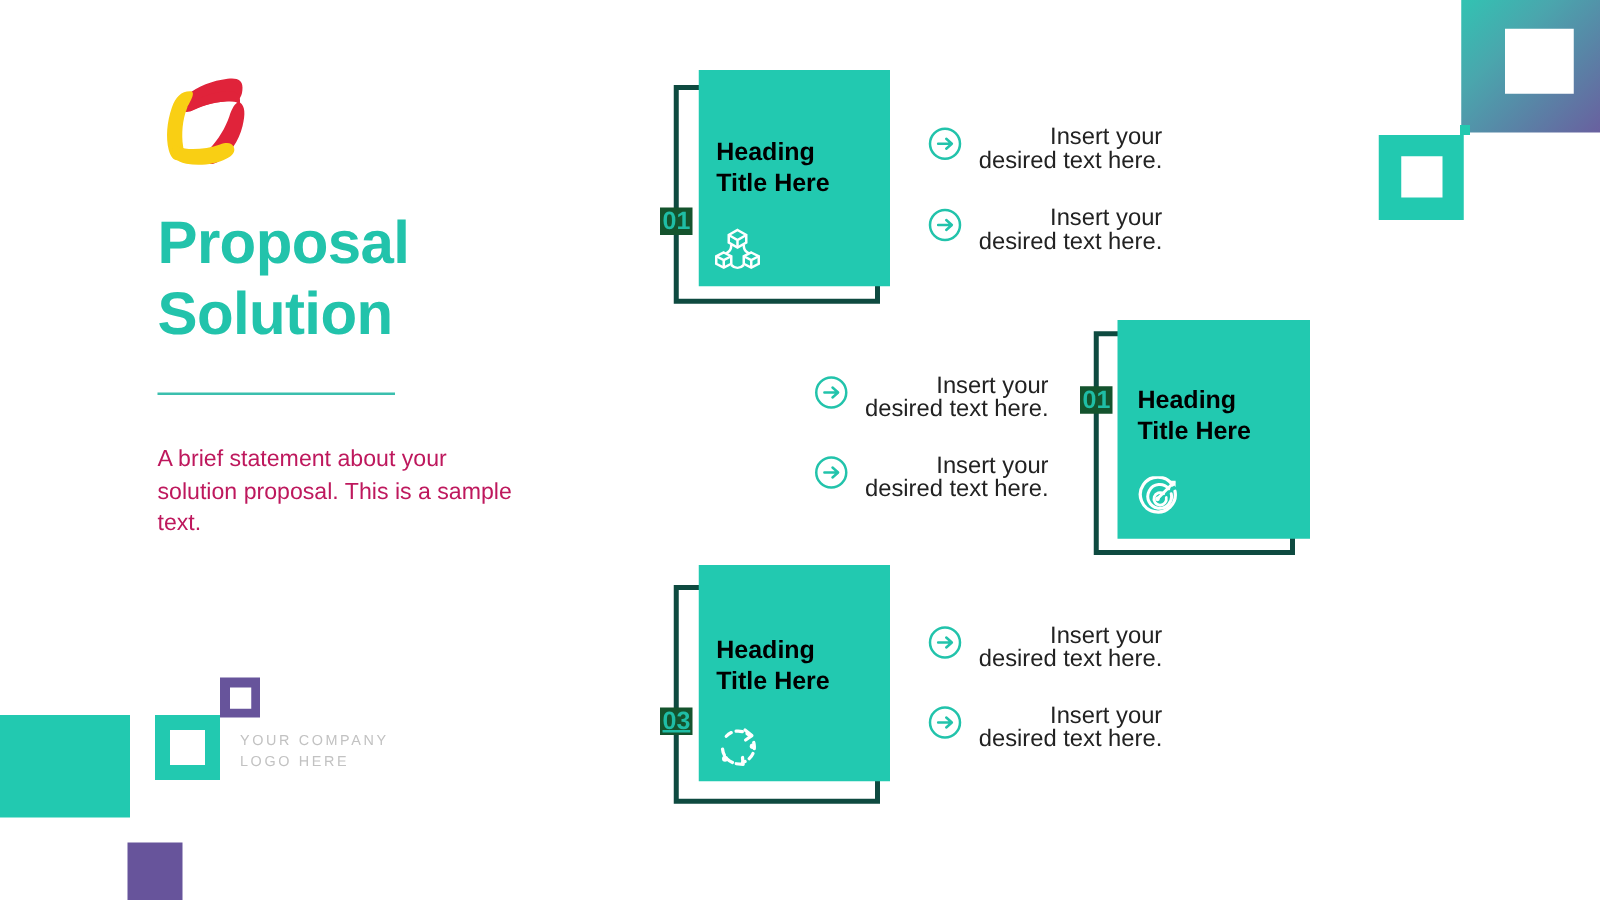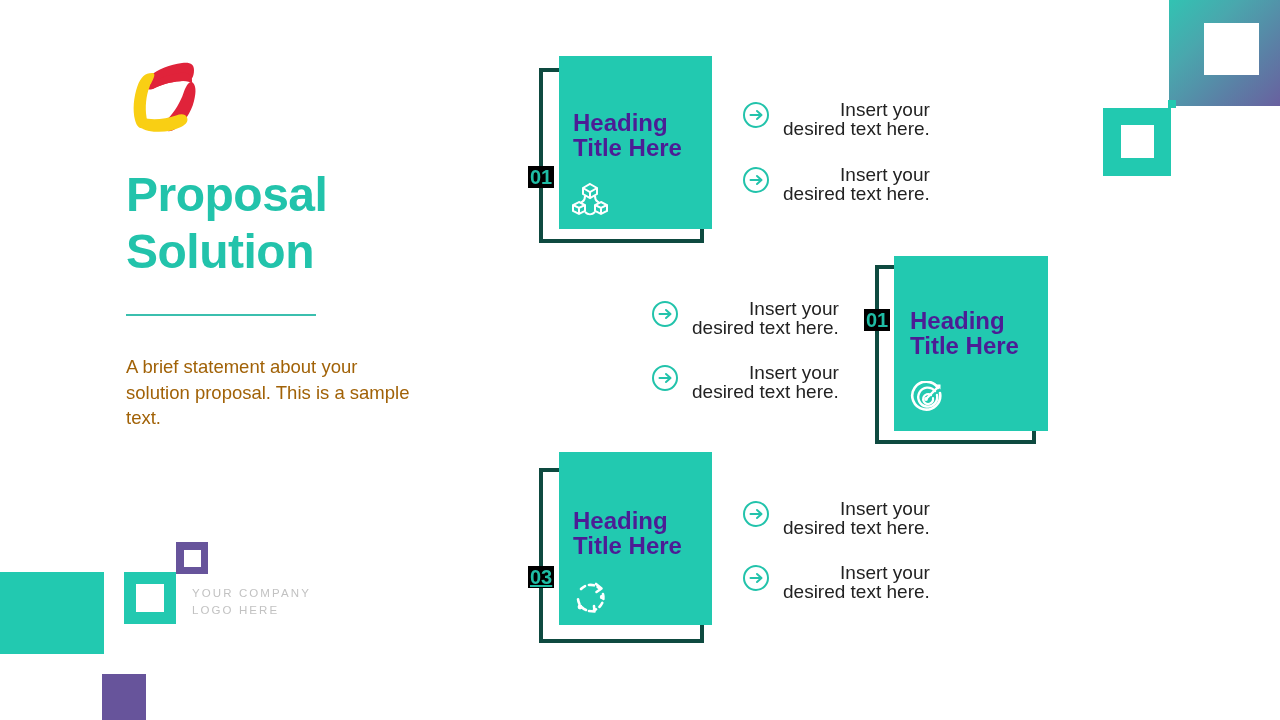--- a/index.html
+++ b/index.html
@@ -33,34 +33,34 @@
 
   
   .brand-logo{position:absolute;left:124px;top:60px;width:76px;height:76px;}
   .title{
     position:absolute;left:126px;top:166px;width:360px;
     font-size:48px;line-height:57px;font-weight:bold;color:#22c3ab;letter-spacing:-0.5px;
   }
   .rule{position:absolute;left:126px;top:314px;width:190px;height:2px;background:#3bbfae;}
   .lead{
     position:absolute;left:126px;top:354px;width:290px;
-    font-size:18.5px;line-height:25.5px;color:#a16207;
+    font-size:18.5px;line-height:25.5px;color:#be185d;
   }
 
   .company{position:absolute;left:192px;top:585px;width:180px;}
   .company .line{
     font-size:11.5px;letter-spacing:2.1px;color:#c2c2c2;line-height:17px;text-transform:uppercase;
   }
 
   
   .card{position:absolute;}
   .card .frame{position:absolute;border:4px solid #0e4a40;box-sizing:border-box;}
   .card .panel{position:absolute;background:#22c9b0;}
   .card .htitle{
-    position:absolute;color:#4c1d95;font-size:24px;font-weight:bold;line-height:25px;
+    position:absolute;color:#000000;font-size:20px;font-weight:bold;line-height:25px;
   }
   .card .cicon{position:absolute;width:36px;height:36px;}
 
   
   #card1{left:530px;top:50px;width:200px;height:200px;}
   #card1 .frame{left:9px;top:18px;width:165px;height:175px;}
   #card1 .panel{left:29px;top:6px;width:153px;height:173px;}
   #card1 .htitle{left:43px;top:60px;}
   #card1 .cicon{left:42px;top:132px;}
 
@@ -72,21 +72,21 @@
   #card2 .cicon{left:44px;top:133px;}
 
   
   #card3{left:530px;top:450px;width:200px;height:200px;}
   #card3 .frame{left:9px;top:18px;width:165px;height:175px;}
   #card3 .panel{left:29px;top:2px;width:153px;height:173px;}
   #card3 .htitle{left:43px;top:58px;}
   #card3 .cicon{left:42px;top:130px;}
 
   
-  .numpos{position:absolute;font-size:20px;font-weight:bold;color:#1fbda5;line-height:22px;background:#000000;padding:0 2px;}
+  .numpos{position:absolute;font-size:20px;font-weight:bold;color:#1fbda5;line-height:22px;background:#14532d;padding:0 2px;}
 
   
   .bullets{position:absolute;}
   .bullet{position:absolute;display:flex;align-items:flex-start;}
   .bullet .ic{width:28px;height:28px;flex:0 0 28px;margin-top:1px;}
   .bullet .tx{
     margin-left:13px;font-size:19px;line-height:19px;color:#222;white-space:nowrap;text-align:right;
   }
   #b1{left:742px;top:100px;}
   #b1 .bullet:nth-child(1){top:0;left:0;}

